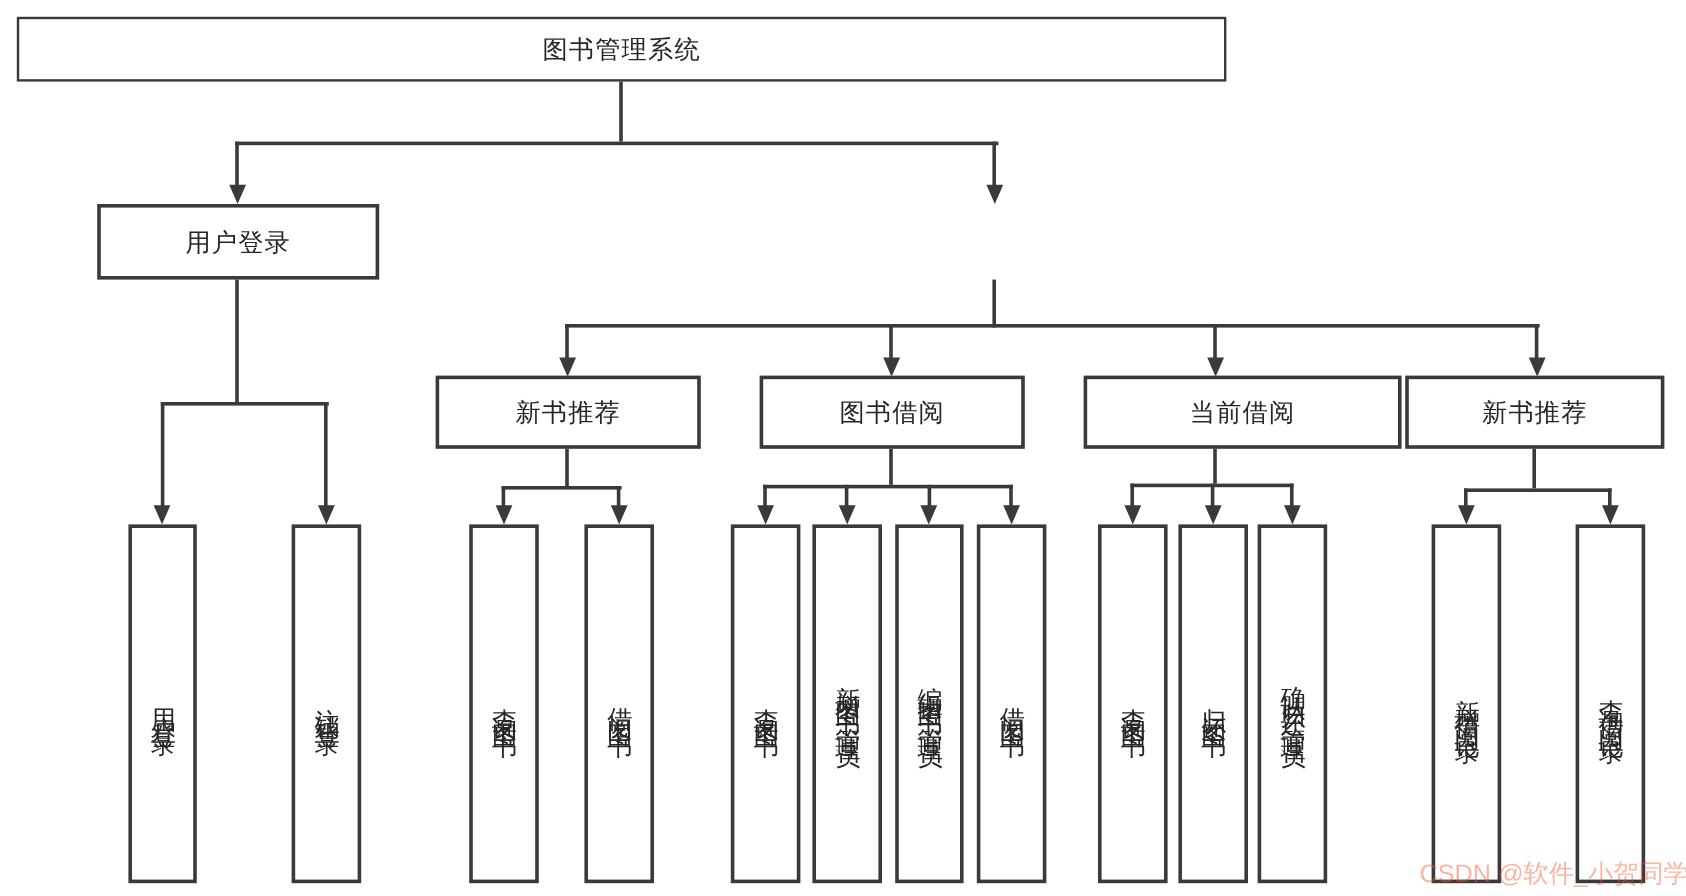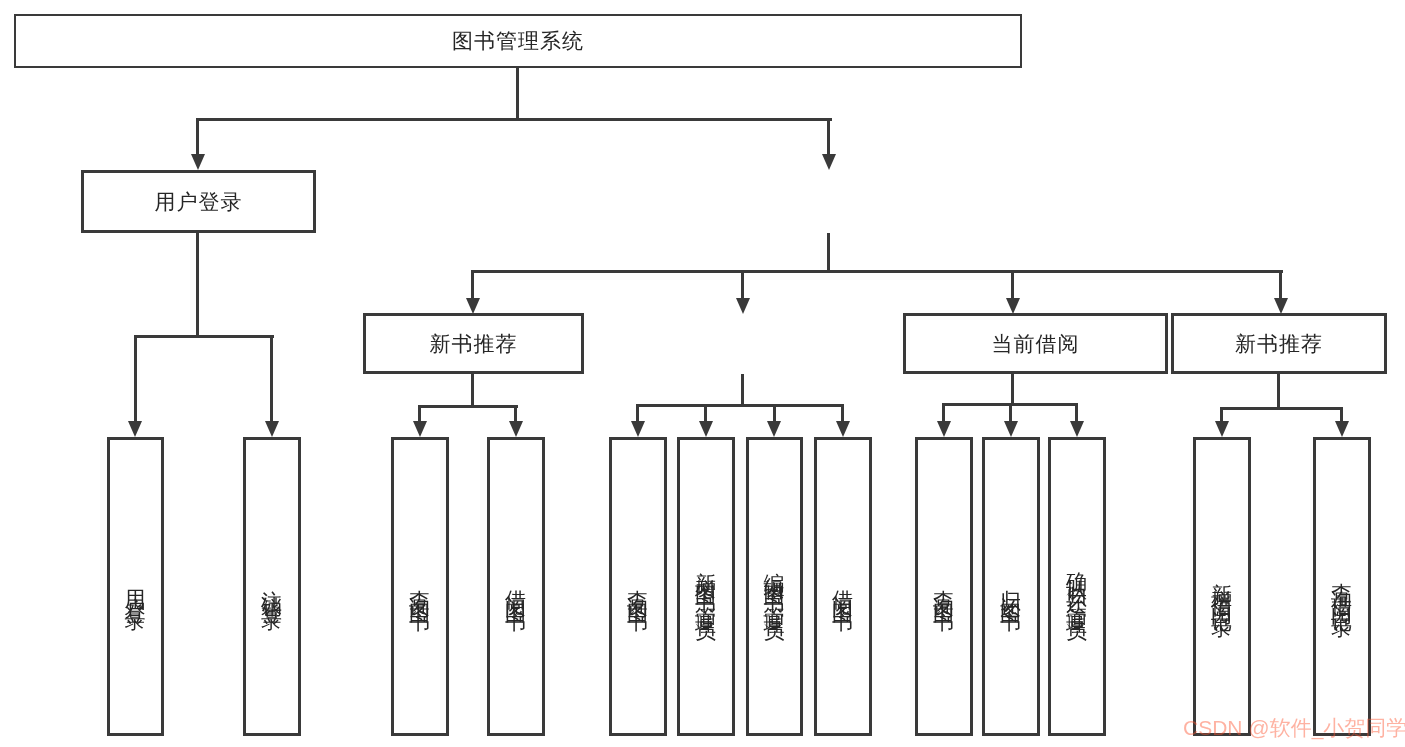--- a/index.html
+++ b/index.html
@@ -87,20 +87,23 @@
   <div class="line vline" style="left:741px; top:270px; height:30px;"></div>
   <div class="arrow" style="left:736px; top:298px;"></div>
   <div class="line vline" style="left:1011px; top:270px; height:30px;"></div>
   <div class="arrow" style="left:1006px; top:298px;"></div>
   <div class="line vline" style="left:1279px; top:270px; height:30px;"></div>
   <div class="arrow" style="left:1274px; top:298px;"></div>
 
   <div class="box" style="left:363px; top:313px; width:221px; height:61px;align-items:center;">
     <span>新书推荐</span>
   </div>
+  <div class="box" style="left:633px; top:313px; width:221px; height:61px;">
+    <span>图书借阅</span>
+  </div>
   <div class="box" style="left:903px; top:313px; width:265px; height:61px;">
     <span>当前借阅</span>
   </div>
   <div class="box" style="left:1171px; top:313px; width:216px; height:61px;">
     <span>新书推荐</span>
   </div>
 
   <div class="line vline" style="left:471px; top:374px; height:31px;"></div>
   <div class="line hline" style="left:418px; top:405px; width:100px;"></div>
   <div class="line vline" style="left:418px; top:405px; height:18px;"></div>

